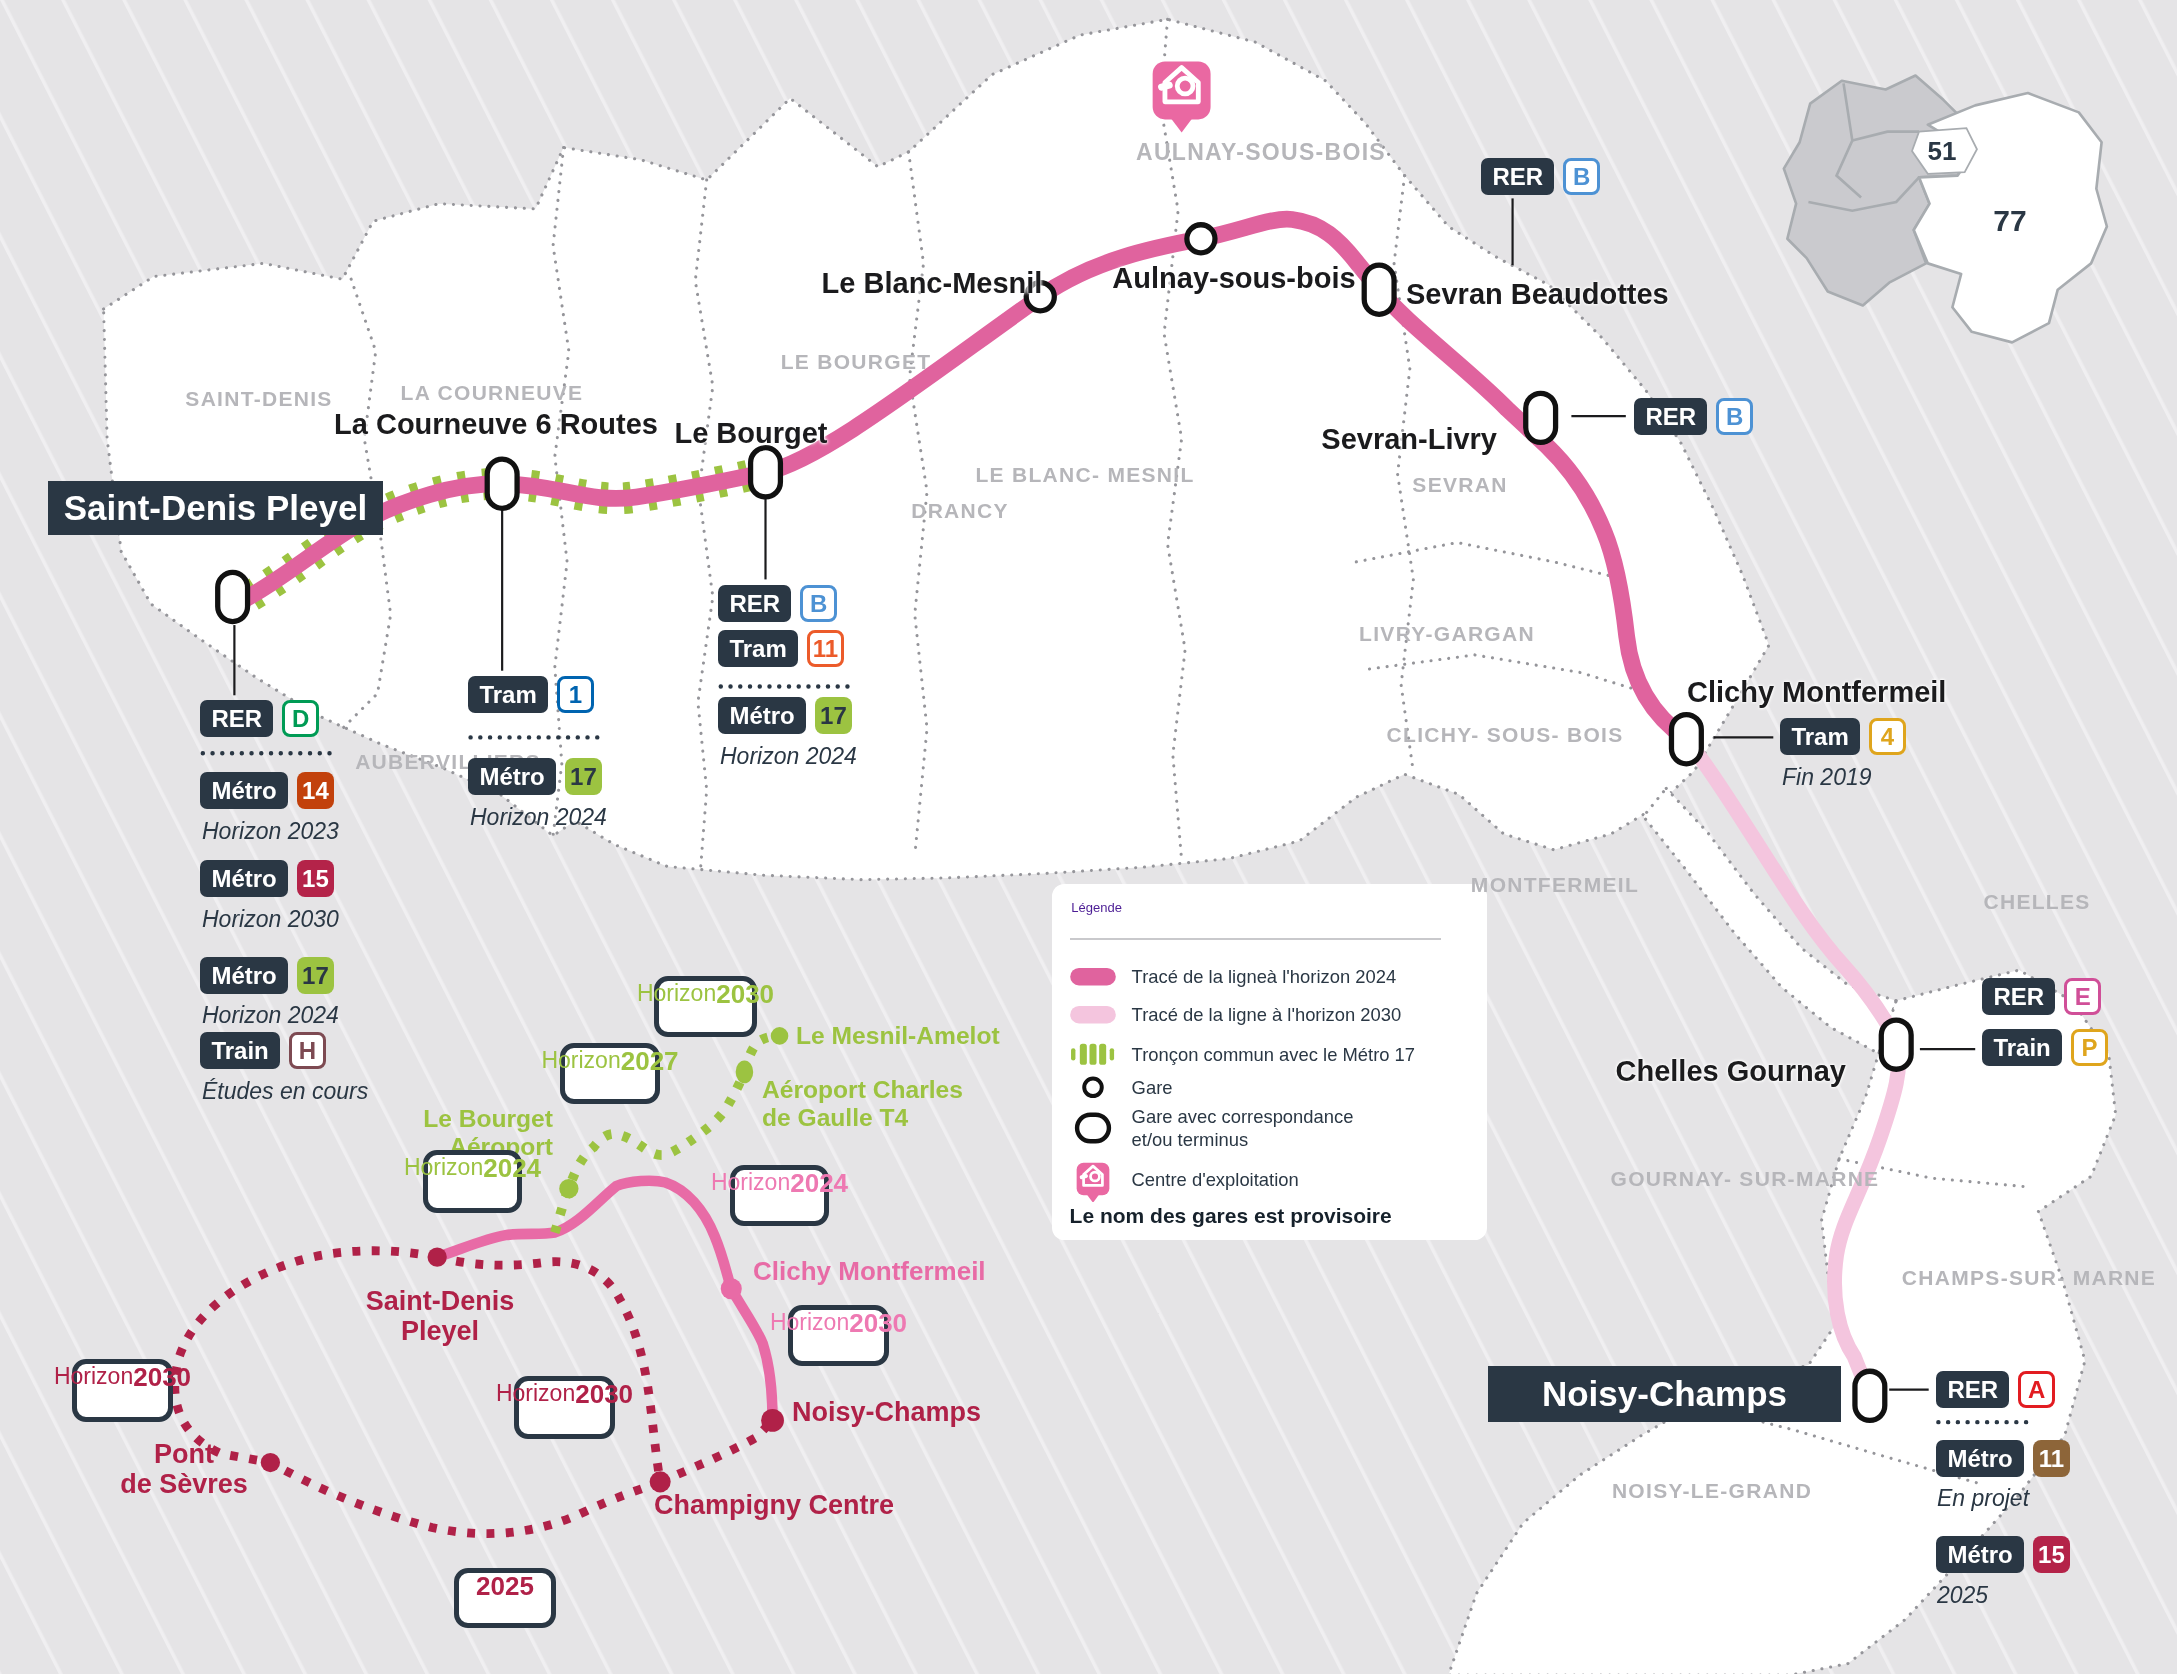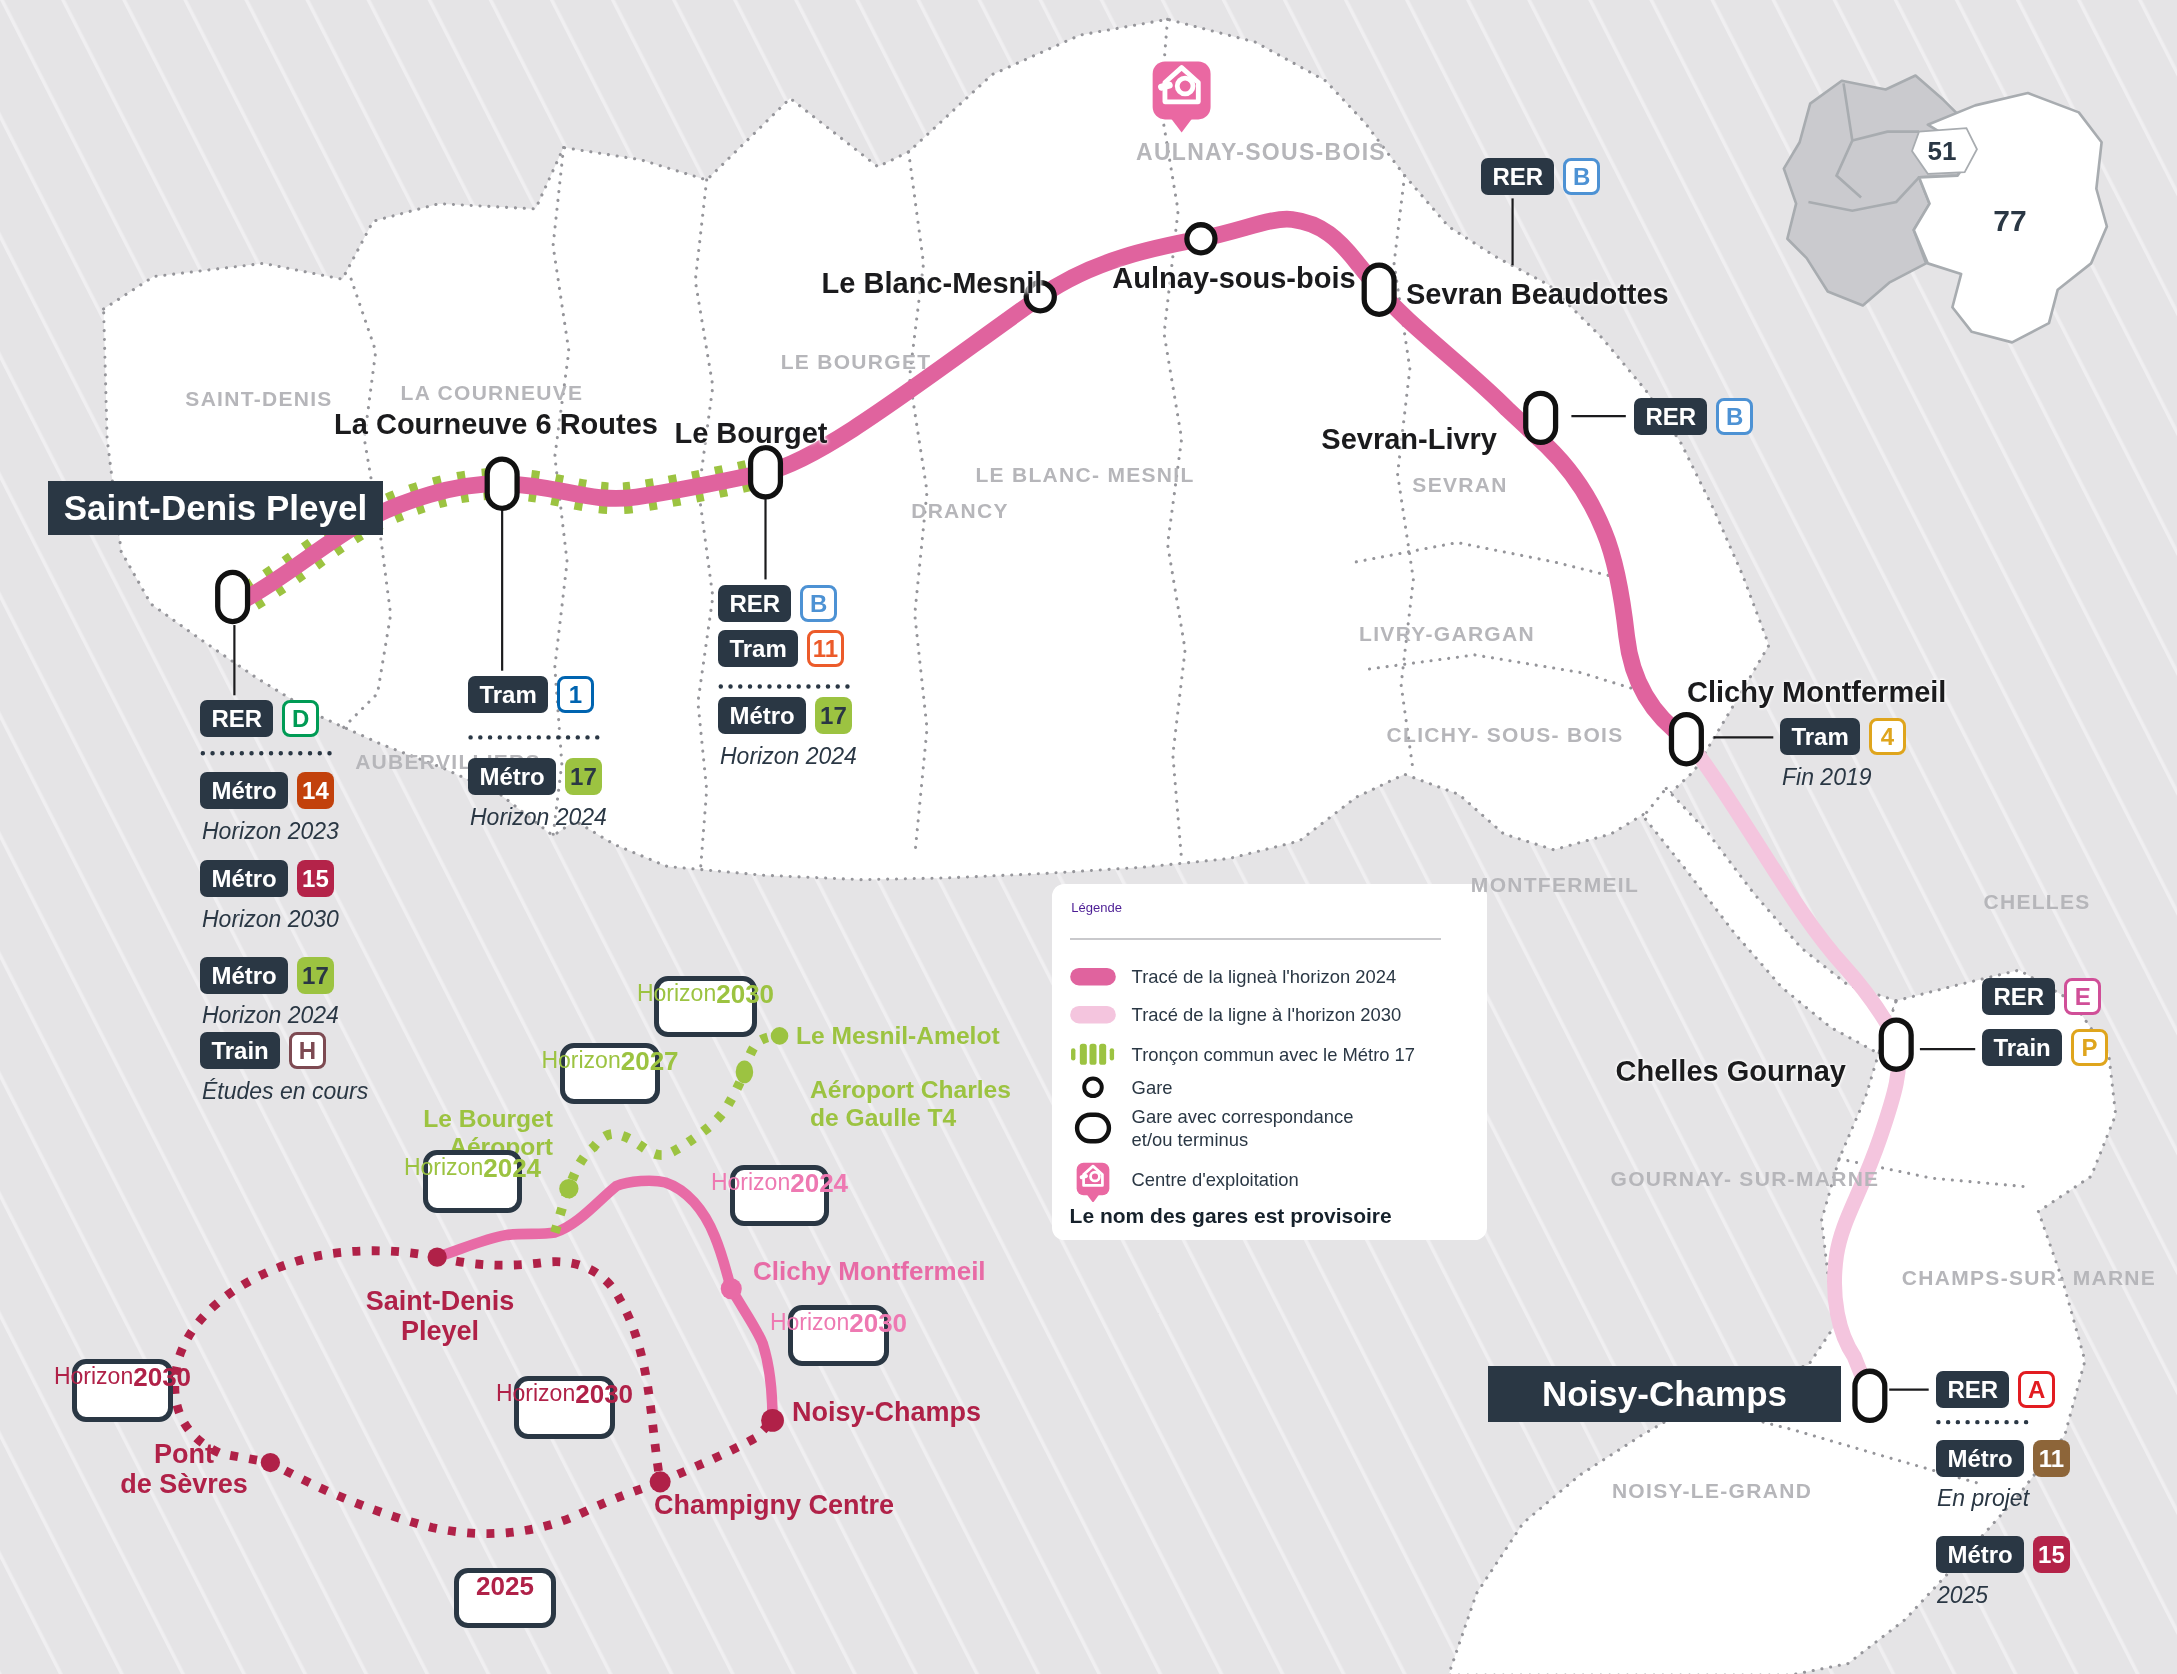--- a/index.html
+++ b/index.html
@@ -282,21 +282,21 @@
 <div class="abs note" style="left:1937px;top:1485px;">En projet</div>
 <div class="crow" style="left:1936px;top:1536px;">
   <span class="bm">Métro</span>
   <span class="bl b15">15</span>
 </div>
 <div class="abs note" style="left:1937px;top:1582px;">2025</div>
 
 <div class="abs mg r ml" style="left:553px;top:1109px;">Le Bourget
 Aéroport</div>
 <div class="abs mg l" style="left:796px;top:1036px;white-space:nowrap;">Le Mesnil-Amelot</div>
-<div class="abs mg l ml" style="left:762px;top:1104px;margin-left:48px;">Aéroport Charles
+<div class="abs mg l ml" style="left:762px;top:1104px;">Aéroport Charles
 de Gaulle T4</div>
 <div class="abs mp l" style="left:753px;top:1271px;">Clichy Montfermeil</div>
 <div class="abs mr l" style="left:792px;top:1412px;white-space:nowrap;">Noisy-Champs</div>
 <div class="abs mr l" style="left:654px;top:1505px;white-space:nowrap;">Champigny Centre</div>
 <div class="abs mr c" style="left:440px;top:1316px;">Saint-Denis
 Pleyel</div>
 <div class="abs mr c" style="left:184px;top:1469px;">Pont
 de Sèvres</div>
 
 <div class="hbadge hg" style="left:654px;top:976px;width:103px;height:61px;">

